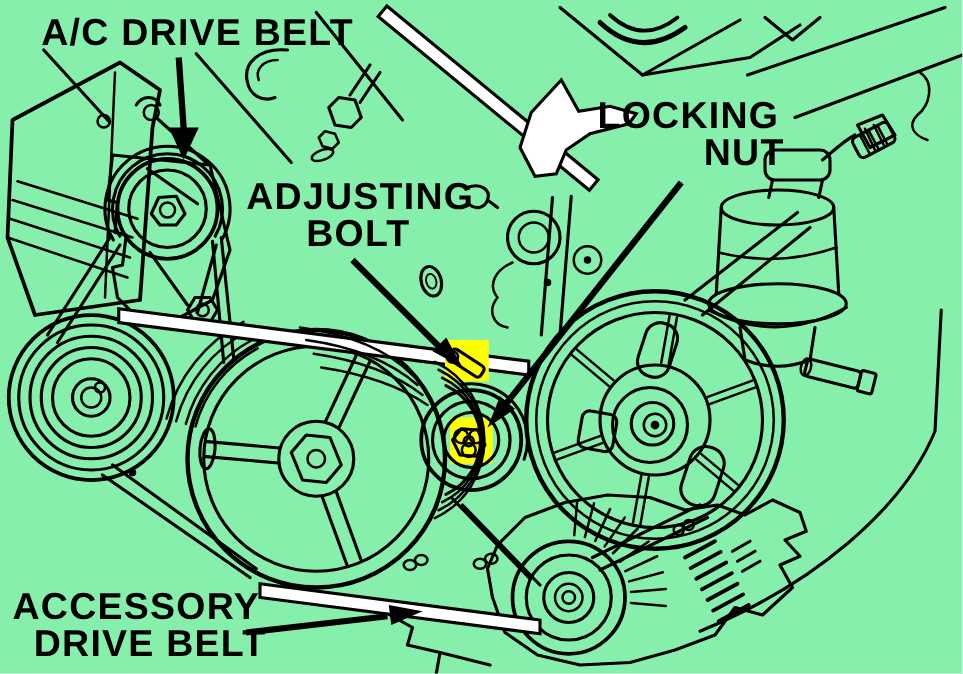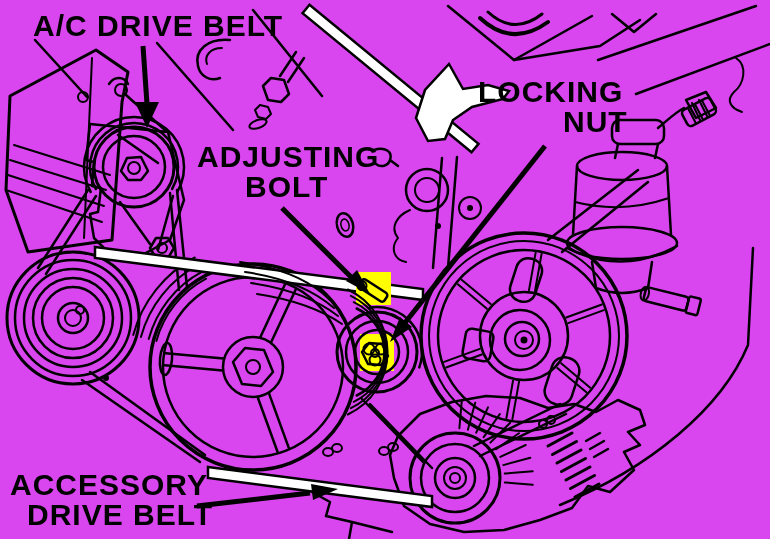--- a/index.html
+++ b/index.html
@@ -1,16 +1,16 @@
 <!DOCTYPE html>
 <html><head>
 <meta charset="utf-8">
 <style>
   html,body{margin:0;padding:0;background:#fff;}
-  #stage{position:relative;width:770px;height:539px;background:#d946ef;overflow:hidden;}
+  #stage{position:relative;width:770px;height:539px;background:#86efac;overflow:hidden;}
   svg{display:block;}
   .ln{stroke:#000;fill:none;stroke-linecap:round;stroke-linejoin:round;}
   .lbl{font-family:"Liberation Sans","DejaVu Sans",sans-serif;font-weight:bold;fill:#000;font-size:30px;letter-spacing:1px;}
   .arrow{stroke:#000;stroke-width:5;stroke-linecap:butt;}
   .head{fill:#000;stroke:none;}
   .wfill{fill:#fff;stroke:#000;}
 </style>
 </head>
 <body>
 

